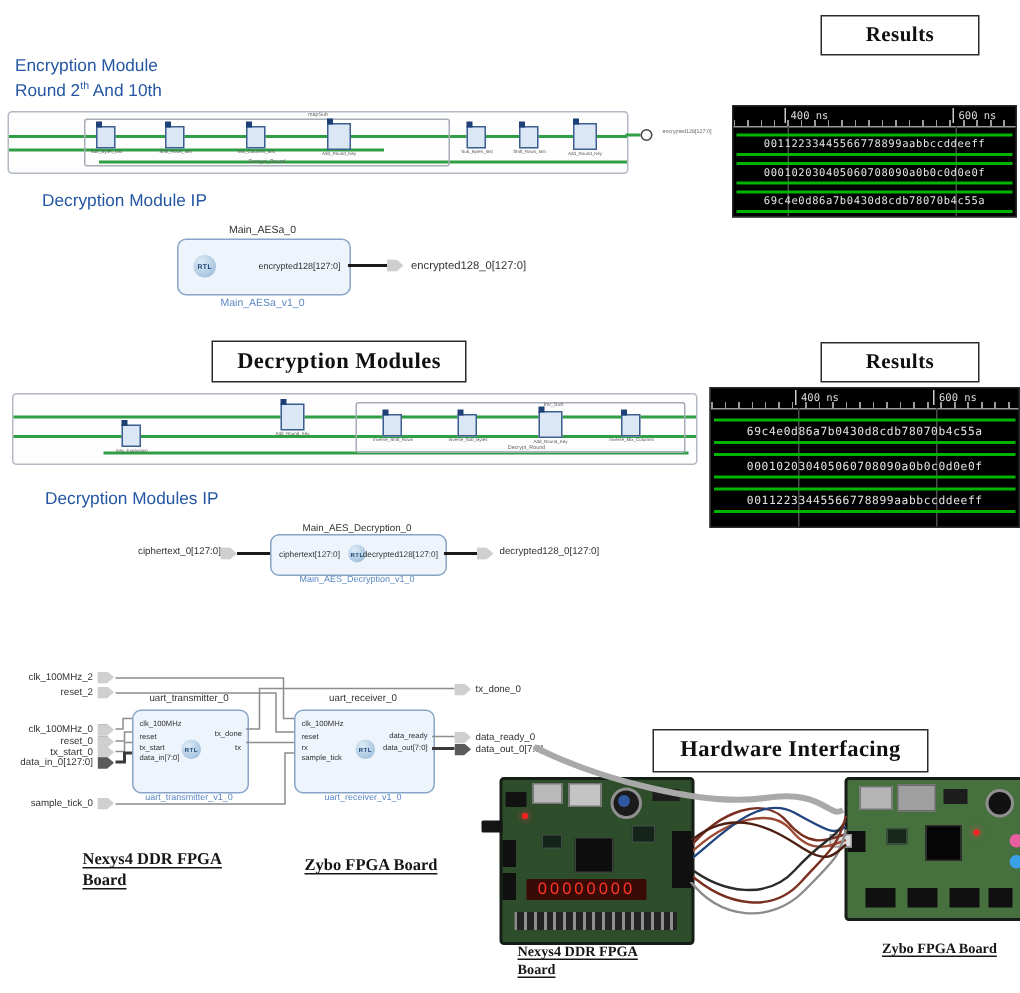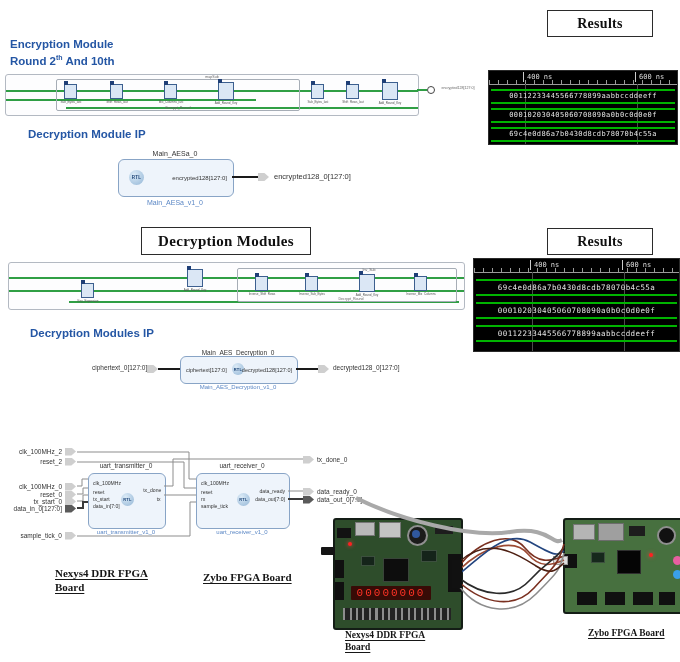--- a/index.html
+++ b/index.html
@@ -6,21 +6,21 @@
   #canvas{position:relative;width:680px;height:662px;background:#fff;overflow:hidden;
           font-family:"Liberation Sans",sans-serif;}
 
   
   .hbox{position:absolute;background:#fff;border:1.5px solid #2b2b2b;display:flex;
         align-items:center;justify-content:center;
         font:bold 15px "Liberation Serif",serif;color:#101010;letter-spacing:.3px;}
   .hbox.small{font-size:14px;}
 
   
-  .bluelabel{position:absolute;font-weight:bold;font-size:11.5px;color:#2456a4;line-height:14px;}
+  .bluelabel{position:absolute;font-weight:normal;font-size:11.5px;color:#2456a4;line-height:14px;}
   .bluelabel sup{font-size:7px;}
 
   
   .schembox{position:absolute;background:#fdfdfe;border:1px solid #b3b9c2;border-radius:3px;}
   .innerbox{position:absolute;border:1px solid #a6adb6;border-radius:2px;background:transparent;}
   .gwire{position:absolute;height:1.5px;background:#2f9e44;}
   .sblk{position:absolute;}
   .sblk .body{width:11px;height:13px;background:#dbe7f5;border:1px solid #3c5f8f;position:relative;}
   .sblk.big .body{width:14px;height:16px;}
   .sblk .body::before{content:"";position:absolute;left:-1px;top:-4px;width:4px;height:4px;background:#1f3f77;}
@@ -72,21 +72,21 @@
                transform:scale(.85);transform-origin:right center;}
 
   
   .boardlabel{position:absolute;font:bold 11px "Liberation Serif",serif;color:#161616;
               text-decoration:underline;text-underline-offset:2px;line-height:14px;}
   .boardlabel.photo{font-size:9.5px;line-height:12px;}
 
   
   .pcb{position:absolute;border:2px solid #141d16;border-radius:3px;}
   .pcb .part{position:absolute;}
-  .seg7{position:absolute;background:#380b06;color:#ff3326;font-family:Liberation Mono, monospace;
+  .seg7{position:absolute;background:#380b06;color:#ff3326;font-family:Liberation Sans, sans-serif;
         font-size:11px;line-height:14px;text-align:center;letter-spacing:2px;border-radius:1px;}
   .swrow{position:absolute;background:#151515;
          background-image:repeating-linear-gradient(90deg,#8d8d8d 0 2px,#232323 2px 6.5px);}
   .overlay{position:absolute;left:0;top:0;pointer-events:none;z-index:6;}
 </style>
 </head>
 <body>
 
 <div id="canvas">
 
@@ -299,20 +299,23 @@
     <span class="netlabel">data_ready_0</span>
   </div>
   <div class="outrow" style="left:303px;top:495px;">
     <span class="pin bus"></span>
     <span class="netlabel">data_out_0[7:0]</span>
   </div>
 
   <div class="boardlabel" style="left:55px;top:566px;width:112px;">Nexys4 DDR FPGA Board</div>
   <div class="boardlabel" style="left:203px;top:570px;">Zybo FPGA Board</div>
 
+  <div class="hbox" style="left:435px;top:486px;width:182px;height:27px;">
+    <span>Hardware Interfacing</span>
+  </div>
 
   <div class="pcb" style="left:333px;top:518px;width:126px;height:108px;background:#2e4d2b;">
     <div class="part" style="left:2px;top:8px;width:14px;height:10px;background:#121212;"></div>
     <div class="part" style="left:20px;top:2px;width:18px;height:12px;background:#b9b9b9;border:1px solid #777;"></div>
     <div class="part" style="left:44px;top:2px;width:20px;height:14px;background:#c4c4c4;border:1px solid #777;"></div>
     <div class="part" style="left:72px;top:5px;width:17px;height:17px;border-radius:50%;background:#1b1b1b;border:2px solid #8f8f8f;"></div>
     <div class="part" style="left:76.5px;top:9.5px;width:8px;height:8px;border-radius:50%;background:#30589e;"></div>
     <div class="part" style="left:100px;top:6px;width:18px;height:8px;background:#1d1d1d;"></div>
     <div class="part" style="left:13px;top:22px;width:4px;height:4px;border-radius:50%;background:#ff2020;box-shadow:0 0 4px #ff4040;"></div>
     <div class="part" style="left:60px;top:40px;width:3px;height:3px;border-radius:50%;background:#cdd421;"></div>

